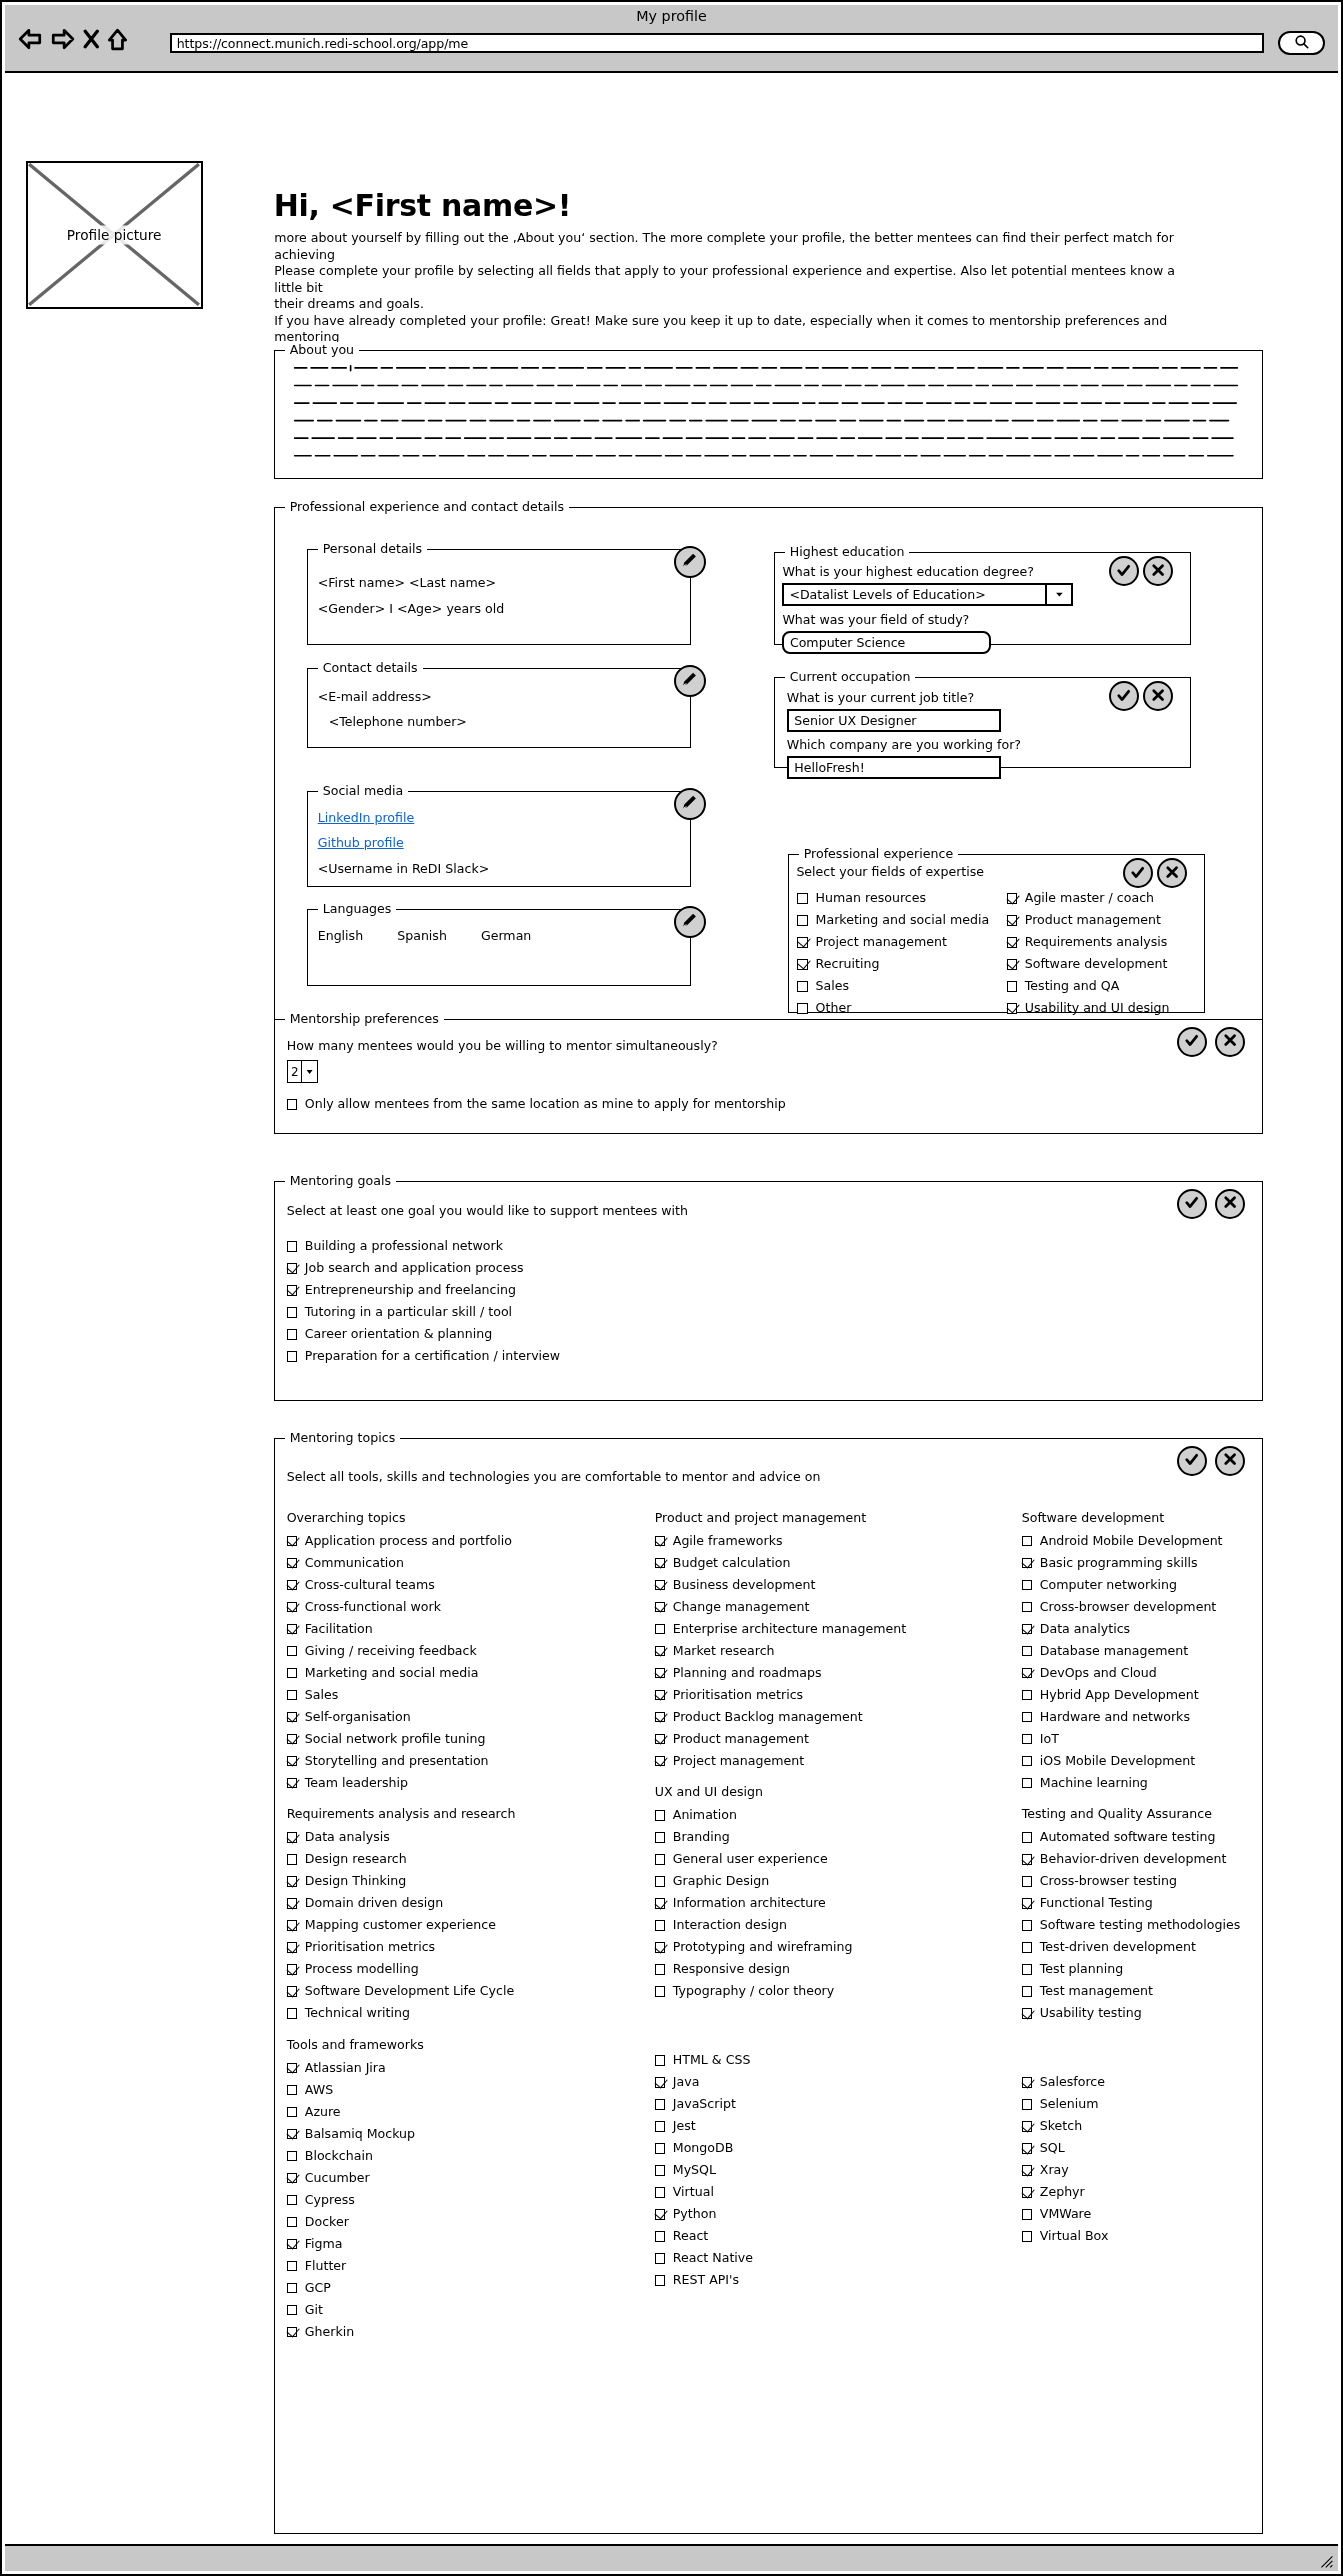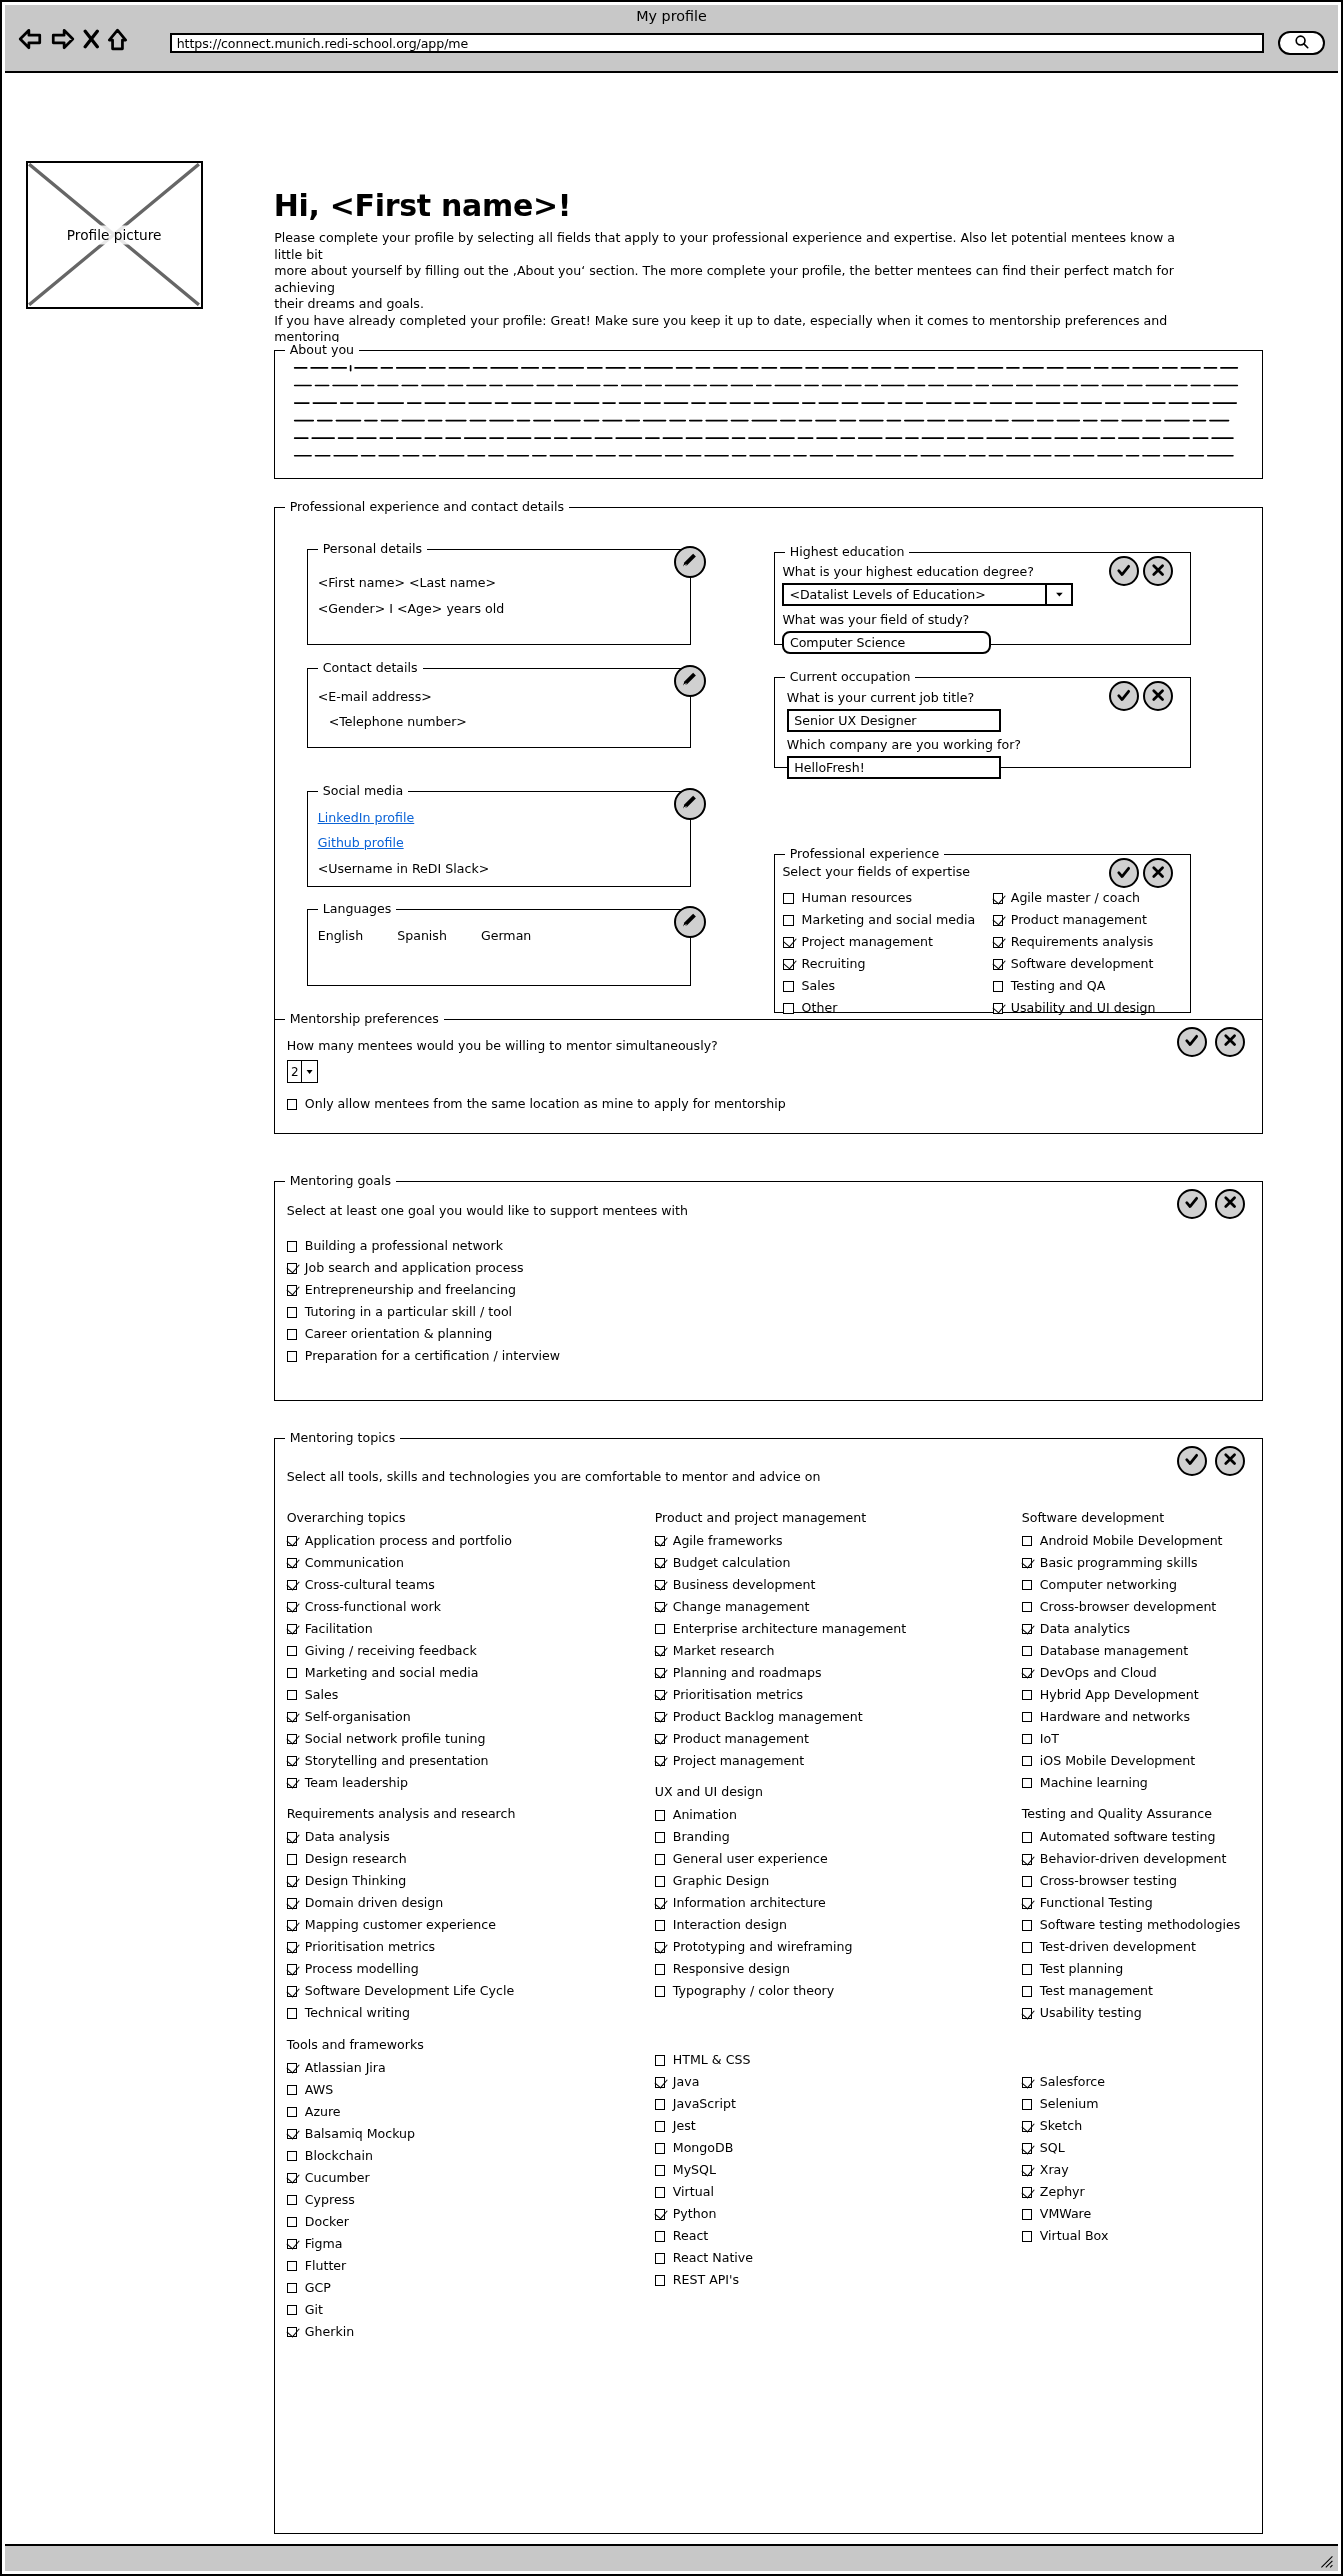--- a/index.html
+++ b/index.html
@@ -206,22 +206,22 @@
     <div class="profile-pic">
       <svg width="172" height="143" viewBox="0 0 313 260">
         <path d="M2 2 L311 258 M311 2 L2 258" stroke="#666" stroke-width="6"></path>
       </svg>
       <span class="cap">Profile picture</span>
     </div>
 
     <div class="content">
       <h1 class="greeting">Hi, &lt;First name&gt;!</h1>
       <div class="intro">
+        <p>more about yourself by filling out the ‚About you‘ section. The more complete your profile, the better mentees can find their perfect match for achieving</p>
         <p>Please complete your profile by selecting all fields that apply to your professional experience and expertise. Also let potential mentees know a little bit</p>
-        <p>more about yourself by filling out the ‚About you‘ section. The more complete your profile, the better mentees can find their perfect match for achieving</p>
         <p>their dreams and goals.</p>
         <p>If you have already completed your profile: Great! Make sure you keep it up to date, especially when it comes to mentorship preferences and mentoring</p>
         <p>goals.</p>
       </div>
     </div>
 
     <div class="grp" style="left:269px;top:277px;width:989px;height:129px;">
       <span class="legend">About you</span>
       <svg class="scribble" style="position:absolute;left:16.5px;top:12px;" width="950" height="107" viewBox="0 0 1730 195">
         <g stroke="#000" stroke-width="3" stroke-linecap="round">
@@ -360,21 +360,21 @@
         </div>
         <div class="circbtn" style="right:16.5px;top:3.3px;">
           <span>
             <svg width="14.3" height="14.3" viewBox="0 0 26 26">
                 <path d="M5 5 L21 21 M21 5 L5 21" stroke="#000" stroke-width="5" stroke-linecap="round"></path>
               </svg>
           </span>
         </div>
       </div>
 
-      <div class="grp" style="left:499px;top:346px;width:417px;height:159px;">
+      <div class="grp" style="left:513px;top:346px;width:417px;height:159px;">
         <span class="legend">Professional experience</span>
         <div class="sub-head" style="position:absolute;left:7.7px;top:8.8px;">Select your fields of expertise</div>
         <div style="position:absolute;left:8.8px;top:36px;">
           <div class="cb">
               <span class="box"></span>
               <span class="lbl">Human resources</span>
             </div>
           <div class="cb">
               <span class="box"></span>
               <span class="lbl">Marketing and social media</span>

